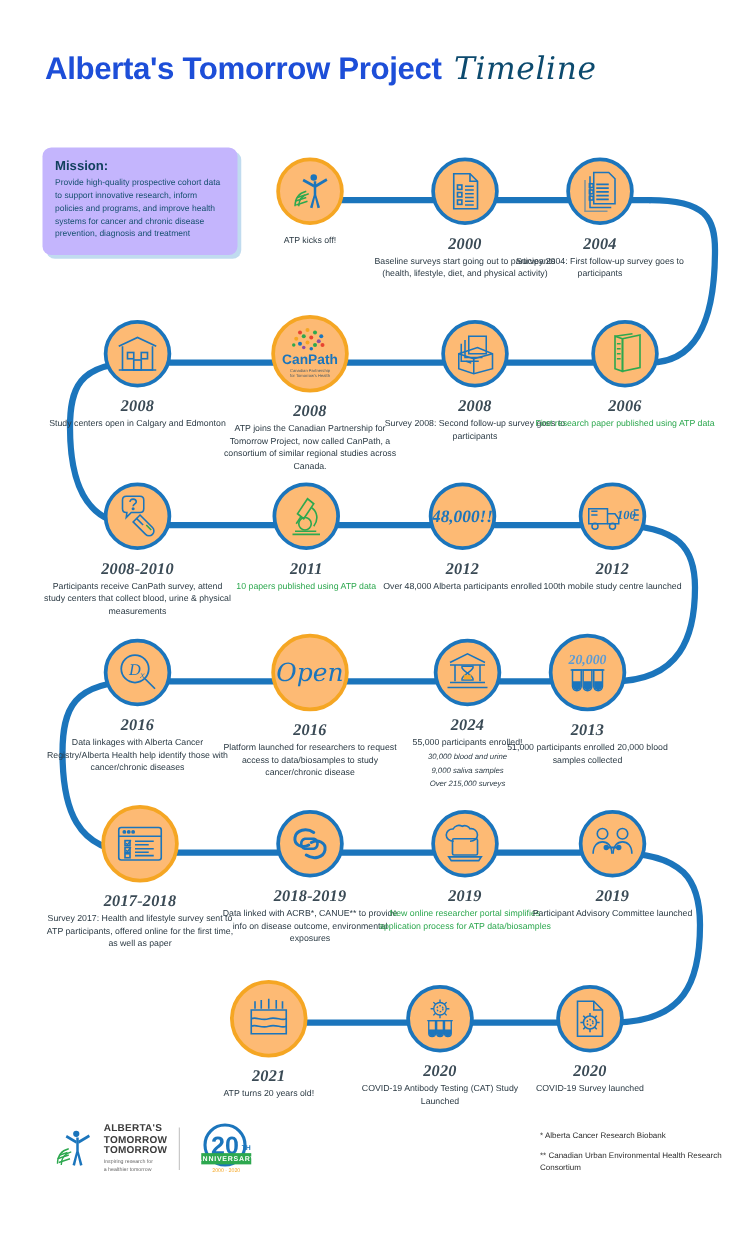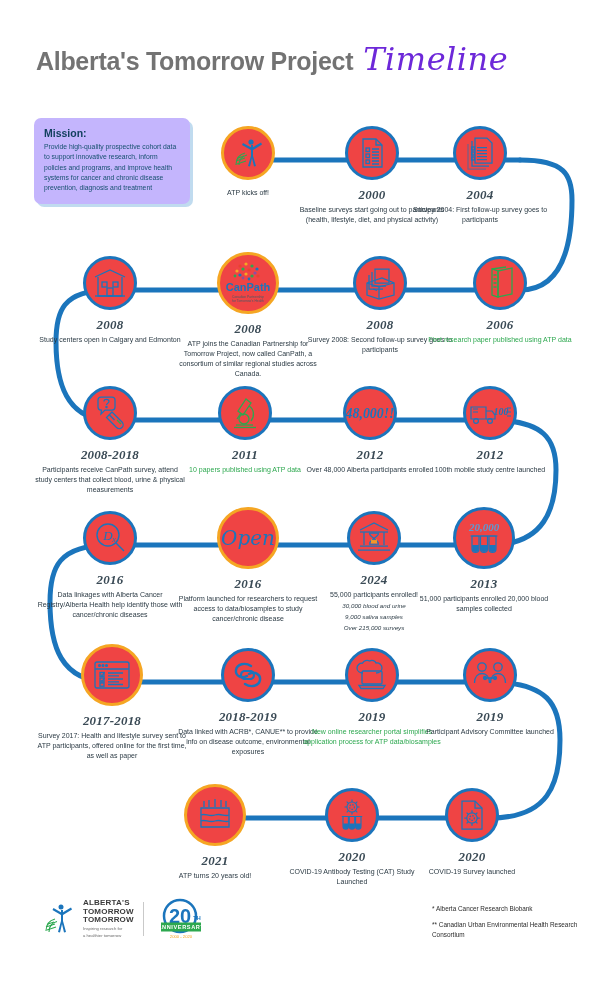--- a/index.html
+++ b/index.html
@@ -11,25 +11,25 @@
     overflow: hidden;
   }
   #stage { position: relative; width: 600px; height: 988px; }
 
   
   .title-wrap {
     position: absolute; left: 36px; top: 40px;
     display: flex; align-items: baseline; gap: 10px;
   }
   .title-main {
-    font-size: 25px; font-weight: bold; color: #737373;
+    font-size: 25px; font-weight: bold; color: #1d4ed8;
     letter-spacing: -0.3px;
   }
   .title-script {
-    font-size: 32px; font-style: italic; color: #6d28d9;
+    font-size: 25px; font-style: italic; color: #0c4a6e;
     font-family: "DejaVu Serif", serif; letter-spacing: 0.5px;
   }
 
   
   .mission {
     position: absolute; left: 34px; top: 118px;
     width: 156px; min-height: 82px;
     background: #c4b5fd; border-radius: 7px;
     padding: 9px 10px 10px 10px;
     box-shadow: 3px 3px 0 rgba(140,190,225,0.55);
@@ -42,21 +42,21 @@
     font-size: 6.8px; line-height: 1.52; color: #16506F;
   }
 
   
   #pathSvg { position: absolute; left: 0; top: 0; }
 
   
   .node { position: absolute; width: 150px; margin-left: -75px; text-align: center; }
   .circle {
     width: 54px; height: 54px; border-radius: 50%;
-    background: #ef4444; border: 3.5px solid #1B75BC;
+    background: #fdba74; border: 3.5px solid #1B75BC;
     margin: 0 auto; position: relative;
     display: flex; align-items: center; justify-content: center;
   }
   .circle.orange { border-color: #F5A623; }
   .circle.big { width: 62px; height: 62px; }
   .circle svg { display: block; }
   .node-year {
     margin-top: 7px; font-size: 13px; font-style: italic;
     color: #3a4a55; font-family: "Liberation Serif", serif; font-weight: bold;
     letter-spacing: 0.2px;
@@ -272,21 +272,21 @@
           <path d="M11,5.5 C11,4 12,3.3 13.5,3.3 C15,3.3 16,4.2 16,5.5 C16,7 13.5,7.3 13.5,9"></path>
           <circle cx="13.5" cy="11" r="0.6" fill="#1B75BC"></circle>
         </g>
         <g stroke="#1B75BC" stroke-width="1.25" fill="none">
           <path d="M19,16 L29,26 C30.5,27.5 30.5,30 29,31.5 C27.5,33 25,33 23.5,31.5 L13.5,21.5 Z"></path>
           <path d="M16,18.5 L21.5,24"></path>
           <path d="M24,24 L28,28" stroke="#2DA84F"></path>
         </g>
       </svg>
     </div>
-    <div class="node-year">2008-2018</div>
+    <div class="node-year">2008-2010</div>
     <div class="node-desc">Participants receive CanPath survey, attend study centers that collect blood, urine &amp; physical measurements</div>
   </div>
 
   <div class="node" style="left:245px; top:386px;">
     <div class="circle">
       <svg width="32" height="34" viewBox="0 0 32 34">
         <g stroke="#2DA84F" stroke-width="1.3" fill="none">
           <path d="M17,3 L22,7 L14,19 L9,15 Z"></path>
           <path d="M12,17 L8,23"></path>
           <circle cx="15" cy="23" r="5"></circle>
@@ -370,21 +370,21 @@
         <path d="M15,18 C16,19.5 20,19.5 21,18 L21,22.5 L15,22.5 Z" fill="#F5A623" stroke="none" opacity="0.85"></path>
       </svg>
     </div>
     <div class="node-year">2024</div>
     <div class="node-desc">55,000 participants enrolled!</div>
     <div class="node-sub">30,000 blood and urine</div>
     <div class="node-sub">9,000 saliva samples</div>
     <div class="node-sub">Over 215,000 surveys</div>
   </div>
 
-  <div class="node" style="left:484px; top:507px;">
+  <div class="node" style="left:470px; top:507px;">
     <div class="circle big">
       <svg width="44" height="40" viewBox="0 0 44 40">
         <text x="22" y="13" text-anchor="middle" font-family="Liberation Serif, serif" font-style="italic" font-weight="bold" font-size="11" fill="#5B9BD5">20,000</text>
         <g stroke="#1B75BC" stroke-width="1.2" fill="none">
           <path d="M10,18 L10,31 C10,33 11.5,34.5 13.5,34.5 C15.5,34.5 17,33 17,31 L17,18 Z"></path>
           <path d="M18.5,18 L18.5,31 C18.5,33 20,34.5 22,34.5 C24,34.5 25.5,33 25.5,31 L25.5,18 Z"></path>
           <path d="M27,18 L27,31 C27,33 28.5,34.5 30.5,34.5 C32.5,34.5 34,33 34,31 L34,18 Z"></path>
           <path d="M8.5,18 L18.5,18 M17,18 L27,18 M25.5,18 L35.5,18"></path>
         </g>
         <g fill="#1B75BC">

